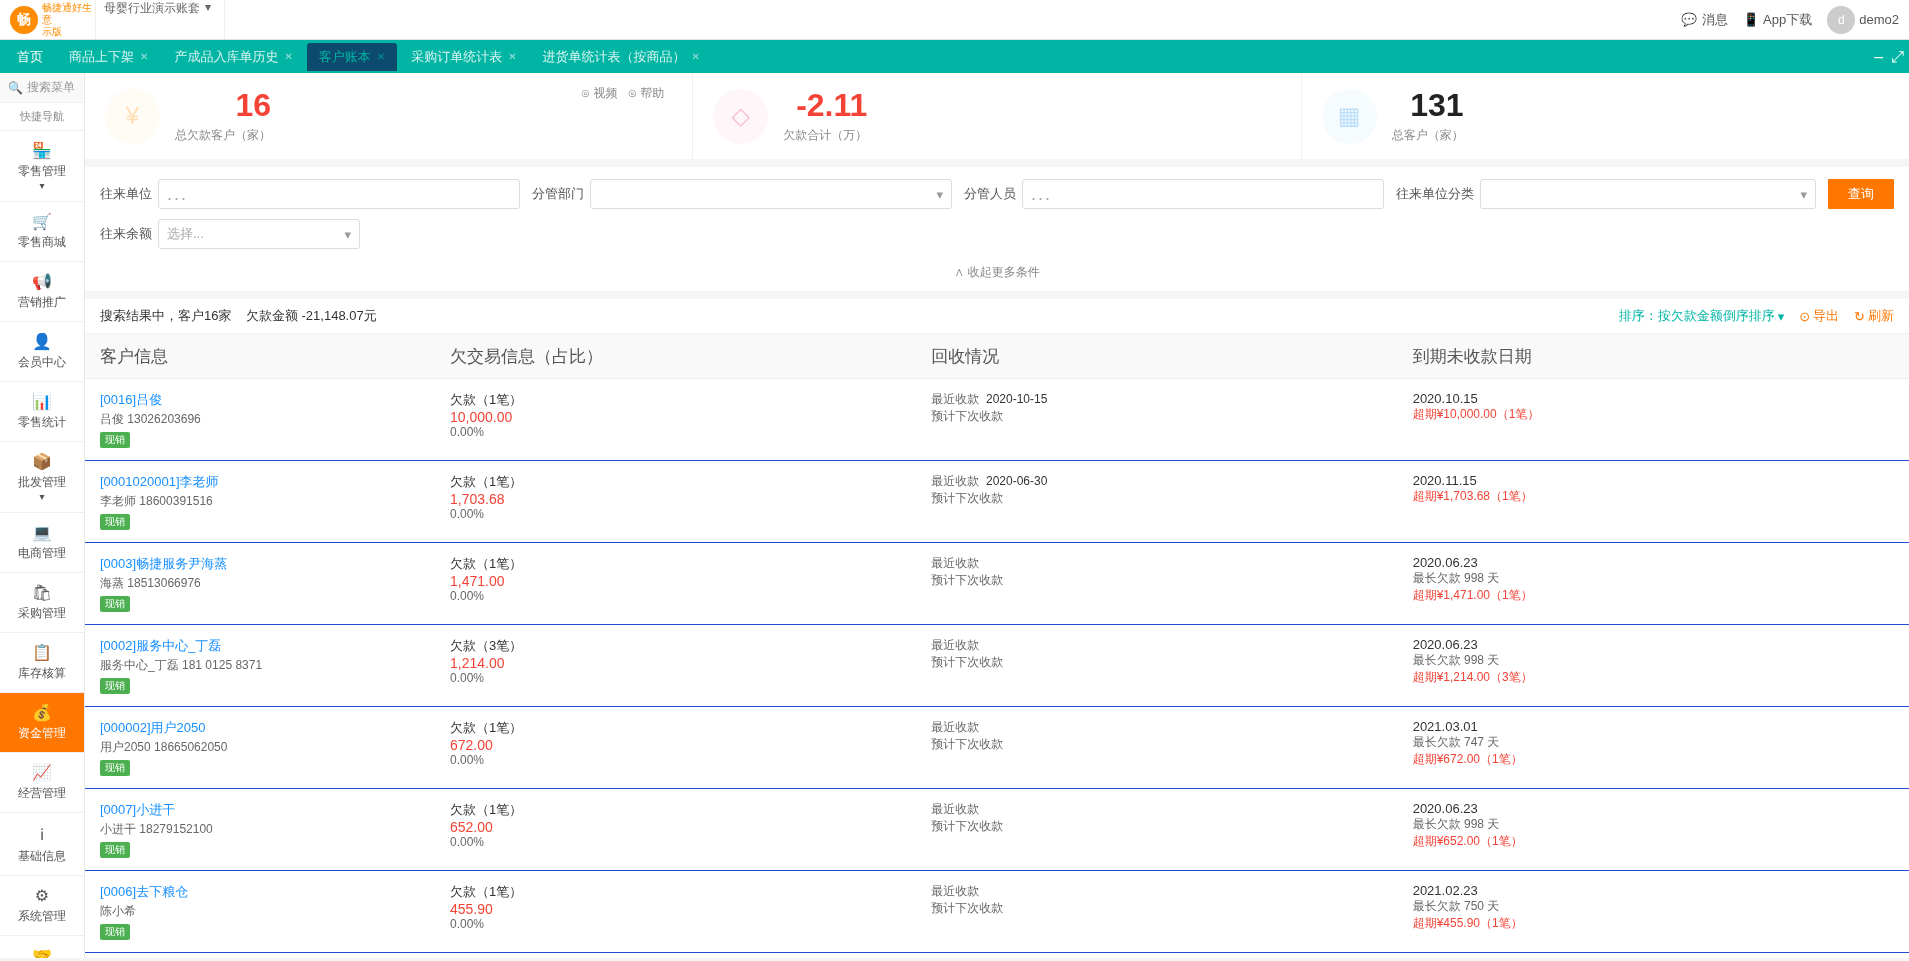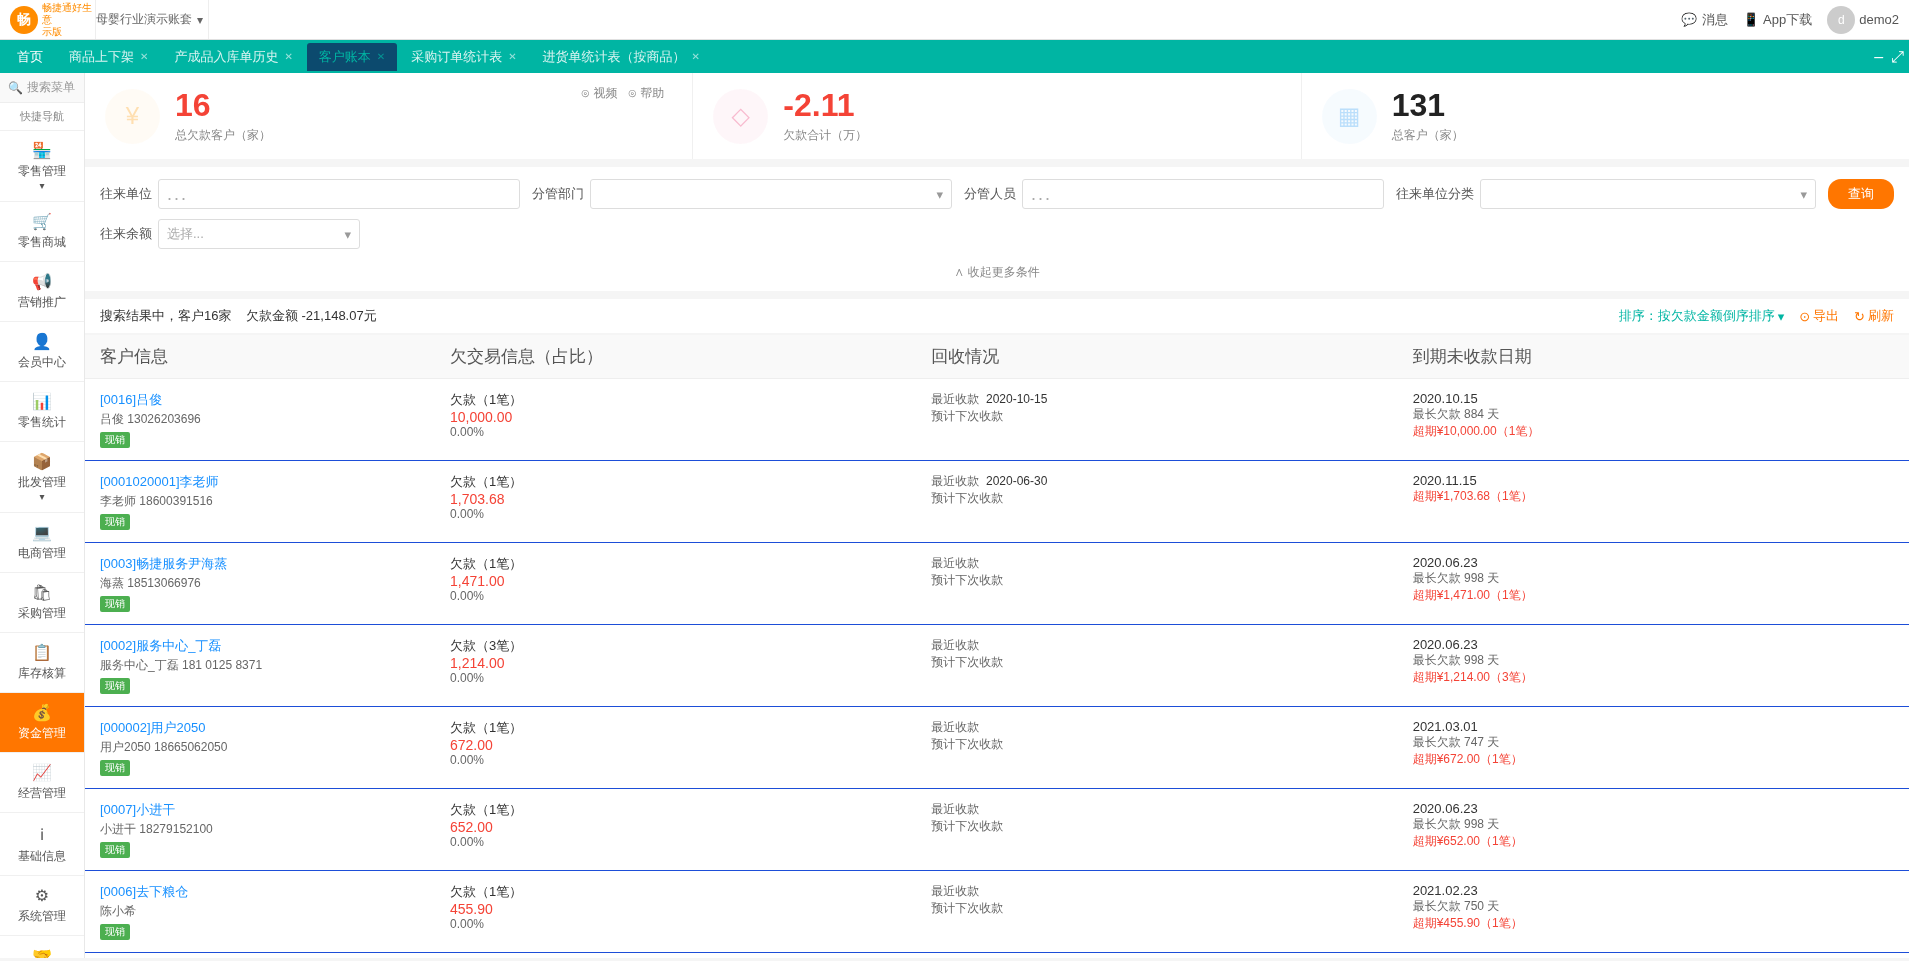--- a/index.html
+++ b/index.html
@@ -3,21 +3,21 @@
   <meta charset="utf-8">
   <style>
     * { box-sizing: border-box; margin: 0; padding: 0; font-family: 'Microsoft YaHei', Arial, sans-serif; }
     body { background: #f5f5f5; font-size: 13px; color: #333; overflow: hidden; }
 
     
     .top-bar { display: flex; align-items: center; height: 40px; background: #fff; border-bottom: 1px solid #e0e0e0; padding: 0 10px; }
     .logo-area { display: flex; align-items: center; width: 85px; }
     .logo-icon { width: 28px; height: 28px; background: #ff8c00; border-radius: 50%; display: flex; align-items: center; justify-content: center; color: #fff; font-size: 14px; font-weight: bold; flex-shrink: 0; }
     .logo-text { font-size: 11px; color: #ff8c00; line-height: 1.2; margin-left: 4px; }
-    .industry-selector { display: flex; align-items: center; padding: 0 0; border-left: 1px solid #eee; border-right: 1px solid #eee; font-size: 12px; color: #666; height: 100%; cursor: pointer; }
+    .industry-selector { display: flex; align-items: flex-start; padding: 0 8px; border-left: 1px solid #eee; border-right: 1px solid #eee; font-size: 12px; color: #666; height: 100%; cursor: pointer; }
     .industry-selector span { margin-right: 5px; }
     .top-bar-right { margin-left: auto; display: flex; align-items: center; gap: 15px; font-size: 13px; color: #555; }
     .top-bar-right .item { display: flex; align-items: center; gap: 4px; cursor: pointer; }
     .avatar { width: 28px; height: 28px; border-radius: 50%; background: #ccc; display: flex; align-items: center; justify-content: center; font-size: 12px; color: #fff; }
 
     
     .nav-tabs { display: flex; align-items: center; background: #00b5a3; height: 33px; padding: 0 5px; }
     .nav-tab { display: flex; align-items: center; height: 28px; padding: 0 12px; border-radius: 3px 3px 0 0; cursor: pointer; font-size: 13px; color: rgba(255,255,255,0.85); white-space: nowrap; position: relative; margin-right: 2px; }
     .nav-tab.active { background: #0c4a6e; color: #00b5a3; }
     .nav-tab .close-x { margin-left: 6px; font-size: 10px; opacity: 0.7; }
@@ -40,35 +40,35 @@
     .content { flex: 1; overflow-y: auto; background: #f5f5f5; }
 
     
     .stats-row { display: flex; background: #fff; margin-bottom: 8px; }
     .stat-card { flex: 1; padding: 15px 20px; display: flex; align-items: center; gap: 15px; border-right: 1px solid #f0f0f0; position: relative; }
     .stat-card:last-child { border-right: none; }
     .stat-icon { width: 55px; height: 55px; border-radius: 50%; display: flex; align-items: center; justify-content: center; font-size: 24px; opacity: 0.3; }
     .stat-icon.orange { background: #fff3e0; color: #ff9800; }
     .stat-icon.pink { background: #fce4ec; color: #e91e63; }
     .stat-icon.blue { background: #e3f2fd; color: #2196f3; }
-    .stat-info { display: flex; flex-direction: column; }
+    .stat-info { display: flex; flex-direction: column; align-items: flex-end; }
     .stat-value { font-size: 32px; font-weight: bold; line-height: 1.1; }
     .stat-value.red { color: #f44336; }
     .stat-value.black { color: #222; }
     .stat-label { font-size: 12px; color: #888; margin-top: 4px; }
     .stat-top-right { position: absolute; top: 12px; right: 28px; display: flex; gap: 10px; font-size: 12px; color: #888; }
 
     
     .filter-area { background: #fff; padding: 12px 15px 5px; margin-bottom: 8px; }
     .filter-row { display: flex; align-items: center; gap: 12px; margin-bottom: 10px; }
     .filter-item { display: flex; align-items: center; gap: 6px; flex: 1; }
     .filter-label { font-size: 13px; color: #555; white-space: nowrap; }
     .filter-input { flex: 1; height: 30px; border: 1px solid #ddd; border-radius: 3px; padding: 0 8px; font-size: 13px; display: flex; align-items: center; justify-content: space-between; color: #999; cursor: pointer; }
     .filter-select { flex: 1; height: 30px; border: 1px solid #ddd; border-radius: 3px; padding: 0 8px; font-size: 13px; display: flex; align-items: center; justify-content: space-between; color: #999; cursor: pointer; background: #fff; }
-    .btn-search { background: #ff7600; color: #fff; border: none; border-radius: 13px; padding: 6px 20px; font-size: 13px; cursor: pointer; white-space: nowrap; }
+    .btn-search { background: #ff7600; color: #fff; border: none; border-radius: 1px; padding: 6px 20px; font-size: 13px; cursor: pointer; white-space: nowrap; }
     .collapse-row { text-align: center; padding: 5px 0; cursor: pointer; font-size: 12px; color: #888; }
 
     
     .result-bar { display: flex; align-items: center; justify-content: space-between; padding: 8px 15px; background: #fff; margin-bottom: 2px; }
     .result-info { font-size: 13px; color: #666; }
     .result-info span { color: #333; font-weight: 500; }
     .result-actions { display: flex; align-items: center; gap: 15px; font-size: 13px; color: #666; }
     .result-actions .sort-btn { display: flex; align-items: center; gap: 3px; cursor: pointer; color: #00b5a3; }
     .result-actions .action-btn { display: flex; align-items: center; gap: 3px; cursor: pointer; }
     .result-actions .action-btn.orange { color: #ff7600; }
@@ -341,21 +341,20 @@
         </div>
         <div>
           <div class="payment-info">
             <span>最近收款</span>&nbsp;
             <span class="payment-date">2020-10-15</span>
           </div>
           <div class="payment-info">预计下次收款</div>
         </div>
         <div>
           <div class="overdue-date">2020.10.15</div>
-          <div class="overdue-days">最长欠款 884 天</div>
           <div class="overdue-text">超期¥10,000.00（1笔）</div>
         </div>
       </div>
 
       <div class="table-row">
         <div>
           <div class="customer-name">[0001020001]李老师</div>
           <div class="customer-phone">李老师 18600391516</div>
           <span class="customer-tag">现销</span>
         </div>

